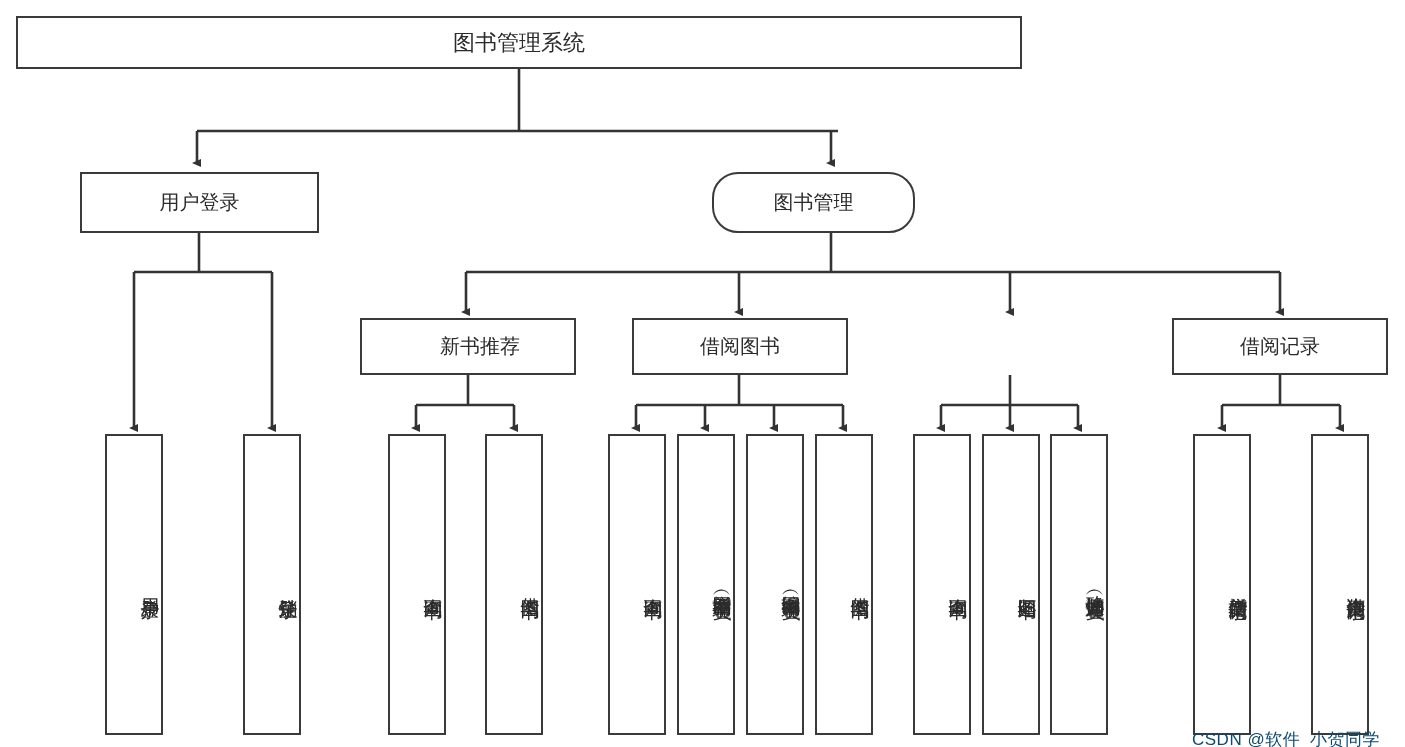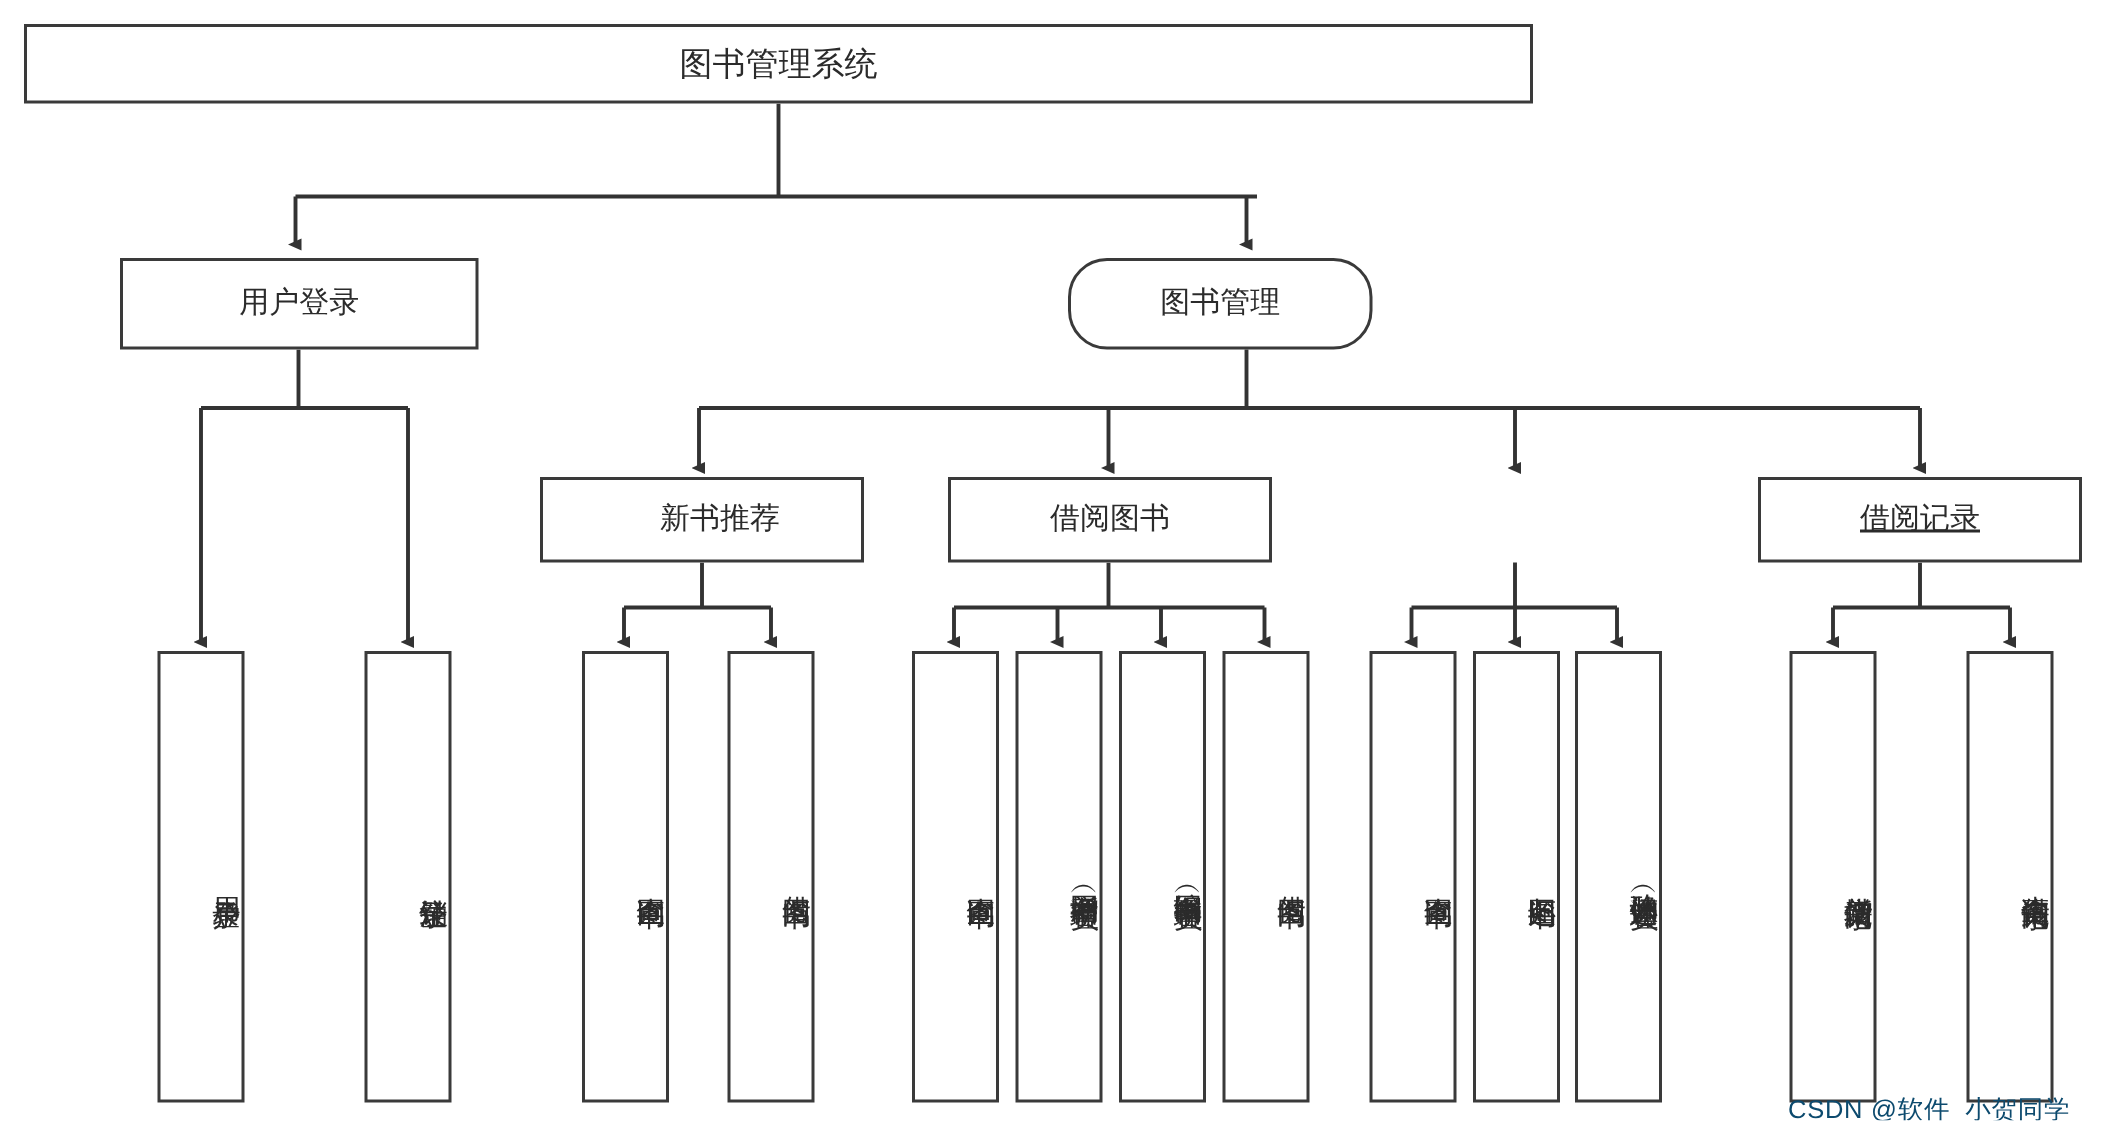--- a/index.html
+++ b/index.html
@@ -138,21 +138,21 @@
   <div class="node l1" style="left:712px; top:172px; width:203px; height:61px;border-radius:26px;">
     <span>图书管理</span>
   </div>
 
   <div class="node l2" style="left:360px; top:318px; width:216px; height:57px;padding-left:24px;">
     <span>新书推荐</span>
   </div>
   <div class="node l2" style="left:632px; top:318px; width:216px; height:57px;">
     <span>借阅图书</span>
   </div>
-  <div class="node l2" style="left:1172px; top:318px; width:216px; height:57px;text-decoration:underline;">
+  <div class="node l2" style="left:1172px; top:318px; width:216px; height:57px;">
     <span>借阅记录</span>
   </div>
 
   <div class="node leaf" style="left:105px; top:434px; width:58px; height:301px; justify-content:center;">
     <span class="leaf-label">用户登录</span>
   </div>
   <div class="node leaf" style="left:243px; top:434px; width:58px; height:301px; justify-content:center;">
     <span class="leaf-label">注销登录</span>
   </div>
 

